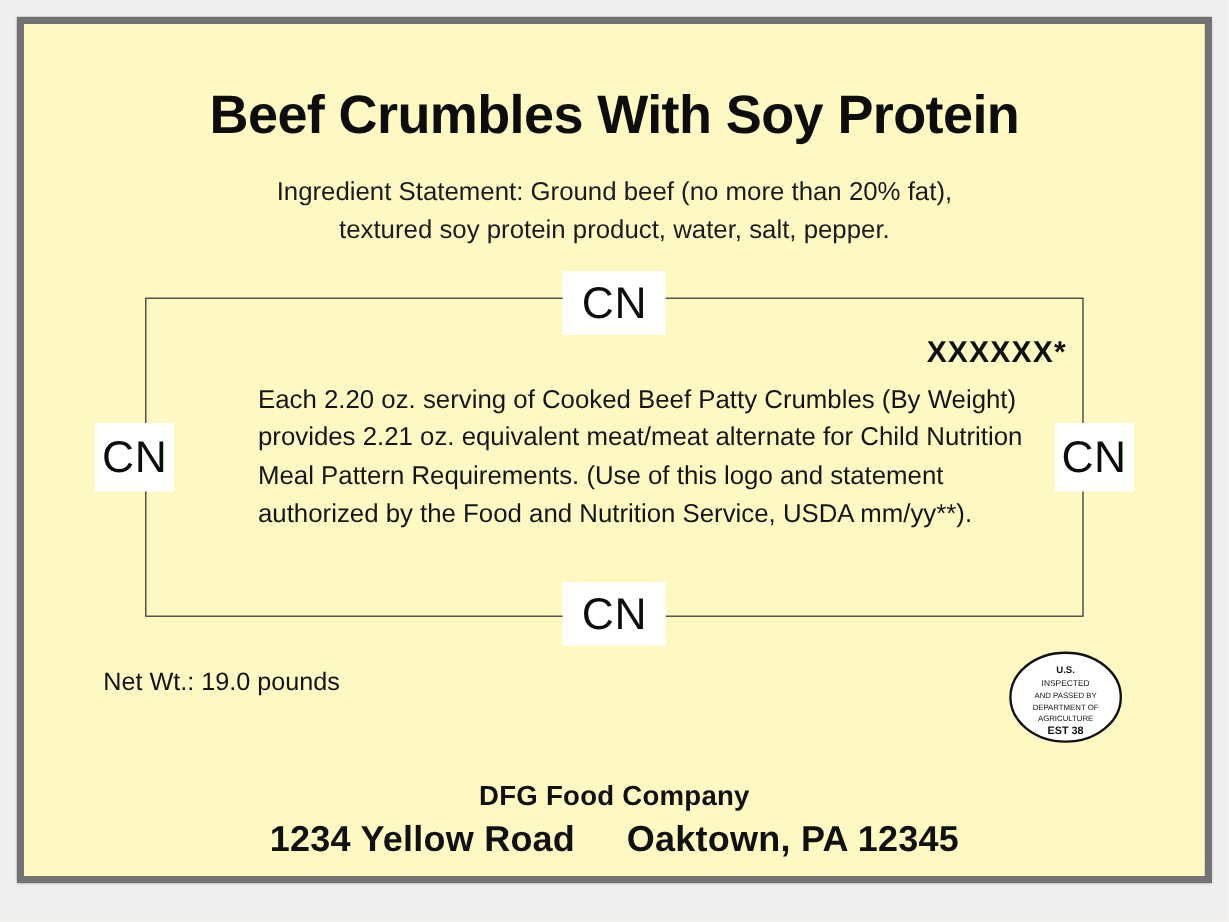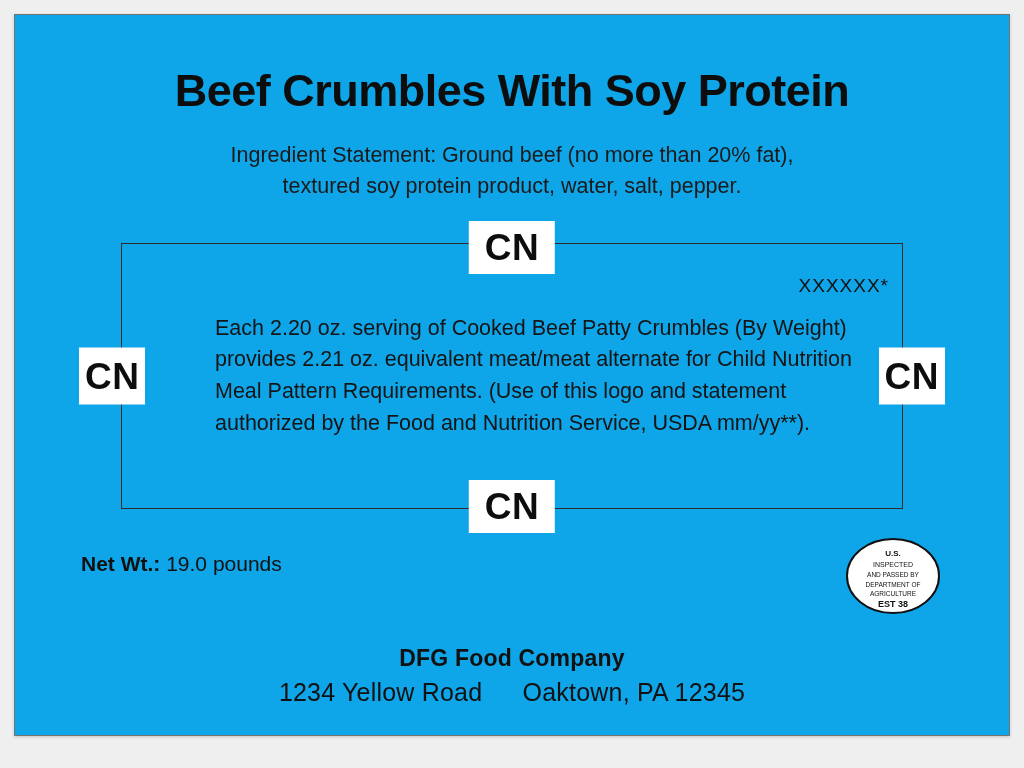--- a/index.html
+++ b/index.html
@@ -19,23 +19,23 @@
     height: 768px;
     background: #efefef;
     box-sizing: border-box;
   }
   .label-card {
     position: absolute;
     left: 14px;
     top: 14px;
     width: 996px;
     height: 722px;
-    background: #0ea5e9;
+    background: #fef9c3;
     box-sizing: border-box;
-    border: 1px solid #737373;
+    border: 6px solid #737373;
     box-shadow: 0 1px 3px rgba(0,0,0,0.18);
   }
   .product-title {
     text-align: center;
     font-size: 45px;
     font-weight: bold;
     letter-spacing: -0.5px;
     color: #0d0d0d;
     margin: 0;
     padding-top: 52px;
@@ -62,21 +62,21 @@
     left: 28px;
     top: 12px;
     right: 28px;
     bottom: 12px;
     border: 1.5px solid #2b2b2b;
     box-sizing: border-box;
   }
   .cn-word {
     position: absolute;
     font-size: 37px;
-    font-weight: bold;
+    font-weight: normal;
     color: #0d0d0d;
     letter-spacing: 0.5px;
     background: #ffffff;
     line-height: 1;
   }
   .cn-top {
     top: -10px;
     left: 50%;
     transform: translateX(-50%);
     padding: 8px 16px;
@@ -96,43 +96,44 @@
   .cn-right {
     right: -14px;
     top: 50%;
     transform: translateY(-50%);
     padding: 10px 6px;
   }
   .cn-code {
     position: absolute;
     right: 42px;
     top: 44px;
-    font-size: 19px;
+    font-size: 25px;
     color: #111;
     letter-spacing: 1px;
+    font-weight: bold;
   }
   .cn-statement {
     position: absolute;
     left: 122px;
     top: 82px;
     width: 640px;
     font-size: 21.5px;
     line-height: 1.48;
     color: #151515;
   }
 
   .netwt {
     position: absolute;
     left: 66px;
     top: 537px;
     font-size: 21px;
     color: #111;
   }
   .netwt b {
-    font-weight: bold;
+    font-weight: normal;
   }
   .netwt span.value {
     font-weight: normal;
   }
 
   
   .usda-seal {
     position: absolute;
     right: 68px;
     top: 522px;
@@ -149,22 +150,22 @@
     text-align: center;
   }
   .company-name {
     font-size: 23px;
     font-weight: bold;
     color: #111;
     letter-spacing: 0.2px;
   }
   .company-address {
     margin-top: 6px;
-    font-size: 25px;
-    font-weight: normal;
+    font-size: 30px;
+    font-weight: bold;
     color: #111;
     letter-spacing: 0.2px;
     text-align: center;
   }
   .addr-gap {
     display: inline-block;
     width: 26px;
   }
 </style>
 </head>

